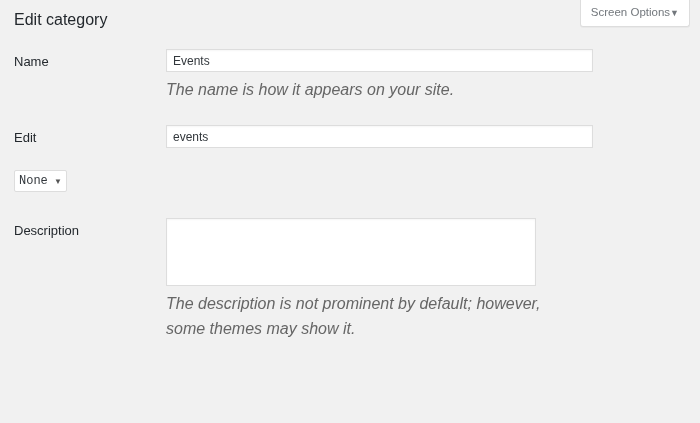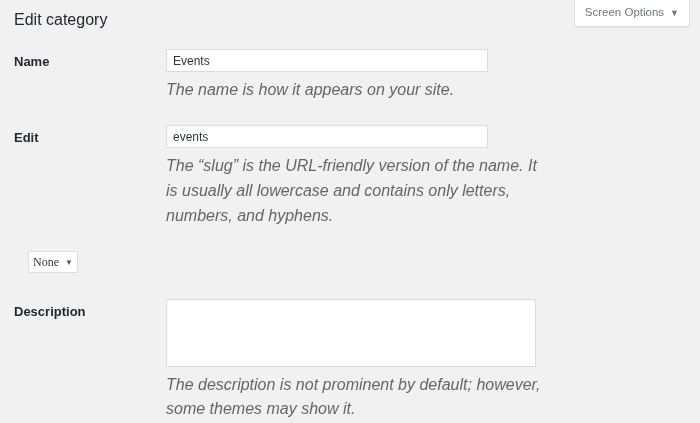--- a/index.html
+++ b/index.html
@@ -27,21 +27,20 @@
     border-top: none;
     border-radius: 0 0 3px 3px;
     padding: 5px 10px 6px 10px;
     font-size: 11.5px;
     color: #72777c;
     line-height: 1.3;
     box-shadow: 0 1px 0 rgba(0,0,0,0.03);
     cursor: pointer;
     display: flex;
     align-items: center;
-    gap: 6px;
   }
   .screen-options .caret {
     font-size: 9px;
     color: #72777c;
     transform: translateY(1px);
   }
 
   .page-title {
     font-size: 16px;
     font-weight: 400;
@@ -59,32 +58,32 @@
   .row {
     display: flex;
     align-items: flex-start;
     margin-bottom: 0;
   }
   .row-label {
     width: 152px;
     flex: 0 0 152px;
     font-size: 13px;
     color: #23282d;
-    font-weight: 700;
+    font-weight: 400;
     padding-top: 4px;
     line-height: 1.4;
   }
   .row-field {
     flex: 1 1 auto;
     max-width: 375px;
   }
 
   input.text-input {
     box-sizing: border-box;
-    width: 322px;
+    width: 427px;
     height: 23px;
     padding: 2px 6px;
     border: 1px solid #ddd;
     background: #fff;
     font-family: "Liberation Sans", sans-serif;
     font-size: 12px;
     color: #32373c;
     border-radius: 0;
     outline: none;
     box-shadow: inset 0 1px 2px rgba(0,0,0,0.04);
@@ -96,34 +95,33 @@
     color: #666;
     line-height: 1.55;
     margin: 6px 0 0 0;
     max-width: 392px;
   }
 
   .spacer-sm { height: 22px; }
   .spacer-md { height: 26px; }
 
   select.parent-select {
-    font-family: Liberation Serif, serif;
+    font-family: Liberation Mono, monospace;
     font-size: 12px;
     color: #32373c;
     background: #fff;
     border: 1px solid #ddd;
     border-radius: 2px;
     padding: 2px 2px 2px 4px;
     height: 22px;
     -webkit-appearance: none;
     appearance: none;
     padding-right: 18px;
     background-image: none;
     position: relative;
-    margin-left: 14px;
   }
   .select-wrap {
     position: relative;
     display: inline-block;
   }
   .select-wrap .sel-caret {
     position: absolute;
     right: 5px;
     top: 50%;
     transform: translateY(-50%);
@@ -167,21 +165,20 @@
       <p class="help-text">The name is how it appears on your site.</p>
     </div>
   </div>
 
   <div class="spacer-sm"></div>
 
   <div class="row">
     <div class="row-label">Edit</div>
     <div class="row-field">
       <input class="text-input" type="text" value="events" style="">
-      <p class="help-text">The “slug” is the URL-friendly version of the name. It is usually all lowercase and contains only letters, numbers, and hyphens.</p>
     </div>
   </div>
 
   <div class="spacer-sm"></div>
 
   <div class="row">
     <div class="row-field">
       <span class="select-wrap">
         <select class="parent-select">
           <option>None</option>

